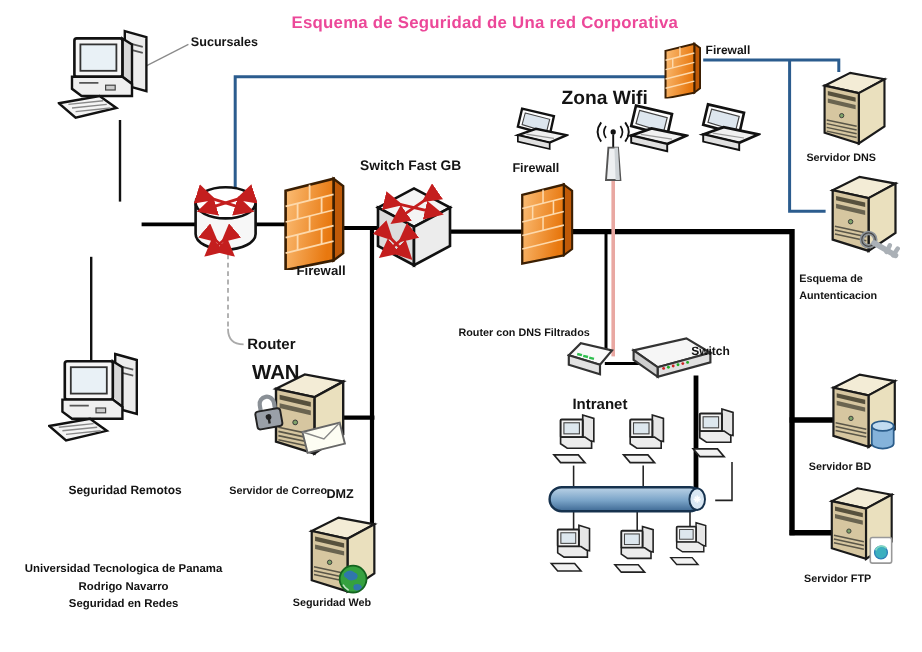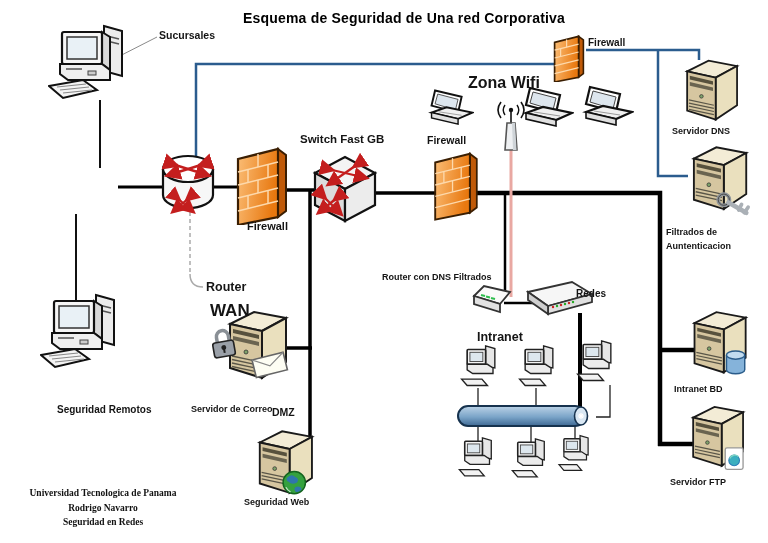--- a/index.html
+++ b/index.html
@@ -4,23 +4,23 @@
 <style>
   html,body{margin:0;padding:0;background:#fff;}
   .canvas{position:relative;width:768px;height:543px;background:#ffffff;overflow:hidden;
           font-family:"Liberation Sans",sans-serif;}
   .lines{position:absolute;left:0;top:0;}
   .dev{position:absolute;}
   .lbl{position:absolute;color:#141414;white-space:nowrap;font-family:"Liberation Sans",sans-serif;}
   .w700{font-weight:700;}
   .ctr{white-space:normal;}
   .title{position:absolute;left:230px;top:10px;width:348px;text-align:center;
-         font-size:14px;font-weight:700;color:#000000;letter-spacing:.2px;}
-  .footer{position:absolute;left:8px;top:486px;width:190px;text-align:center;
-          font-size:9.5px;font-weight:700;color:#111;line-height:1.55;font-family:Liberation Serif, serif;}
+         font-size:14px;font-weight:700;color:#ec4899;letter-spacing:.2px;}
+  .footer{position:absolute;left:8px;top:468px;width:190px;text-align:center;
+          font-size:9.5px;font-weight:700;color:#111;line-height:1.55;}
 </style>
 </head>
 <body>
 
 <div class="canvas">
 
   <svg class="lines" width="768" height="543" viewBox="0 0 768 543">
 
     <path d="M196,160 V64 H556" fill="none" stroke="#2B5C8E" stroke-width="2.5"></path>
     <path d="M586,50 H699 V60" fill="none" stroke="#2B5C8E" stroke-width="2.5"></path>
@@ -477,28 +477,28 @@
   </div>
 
   <div class="lbl w700" style="left:159px;top:29px;font-size:10.5px">Sucursales</div>
   <div class="lbl w700" style="left:247px;top:220px;font-size:11px">Firewall</div>
   <div class="lbl w700" style="left:300px;top:133px;font-size:11.5px">Switch Fast GB</div>
   <div class="lbl w700" style="left:427px;top:134px;font-size:10.5px">Firewall</div>
   <div class="lbl w700" style="left:468px;top:74px;font-size:16px">Zona Wifi</div>
   <div class="lbl w700" style="left:588px;top:37px;font-size:10px">Firewall</div>
   <div class="lbl w700 ctr" style="left:672px;top:126px;width:80px;font-size:9px">Servidor DNS</div>
   <div class="lbl w700 ctr" style="left:666px;top:226px;width:90px;font-size:9px;line-height:1.5">
-    <div>Filtrados de</div>
+    <div>Esquema de</div>
     <div>Auntenticacion</div>
   </div>
   <div class="lbl w700" style="left:206px;top:280px;font-size:12.5px">Router</div>
   <div class="lbl w700" style="left:210px;top:301px;font-size:17px">WAN</div>
   <div class="lbl w700" style="left:191px;top:404px;font-size:9px">Servidor de Correo</div>
   <div class="lbl w700" style="left:272px;top:406px;font-size:10.5px">DMZ</div>
   <div class="lbl w700 ctr" style="left:244px;top:497px;width:74px;font-size:9px">Seguridad Web</div>
   <div class="lbl w700" style="left:382px;top:272px;font-size:9px">Router con DNS Filtrados</div>
-  <div class="lbl w700" style="left:576px;top:288px;font-size:10px">Redes</div>
+  <div class="lbl w700" style="left:576px;top:288px;font-size:10px">Switch</div>
   <div class="lbl w700" style="left:477px;top:330px;font-size:12.5px">Intranet</div>
   <div class="lbl w700" style="left:57px;top:404px;font-size:10px">Seguridad Remotos</div>
-  <div class="lbl w700 ctr" style="left:674px;top:384px;width:78px;font-size:9px">Intranet BD</div>
+  <div class="lbl w700 ctr" style="left:674px;top:384px;width:78px;font-size:9px">Servidor BD</div>
   <div class="lbl w700 ctr" style="left:670px;top:477px;width:78px;font-size:9px">Servidor FTP</div>
 
 </div>
 
 </body></html>

